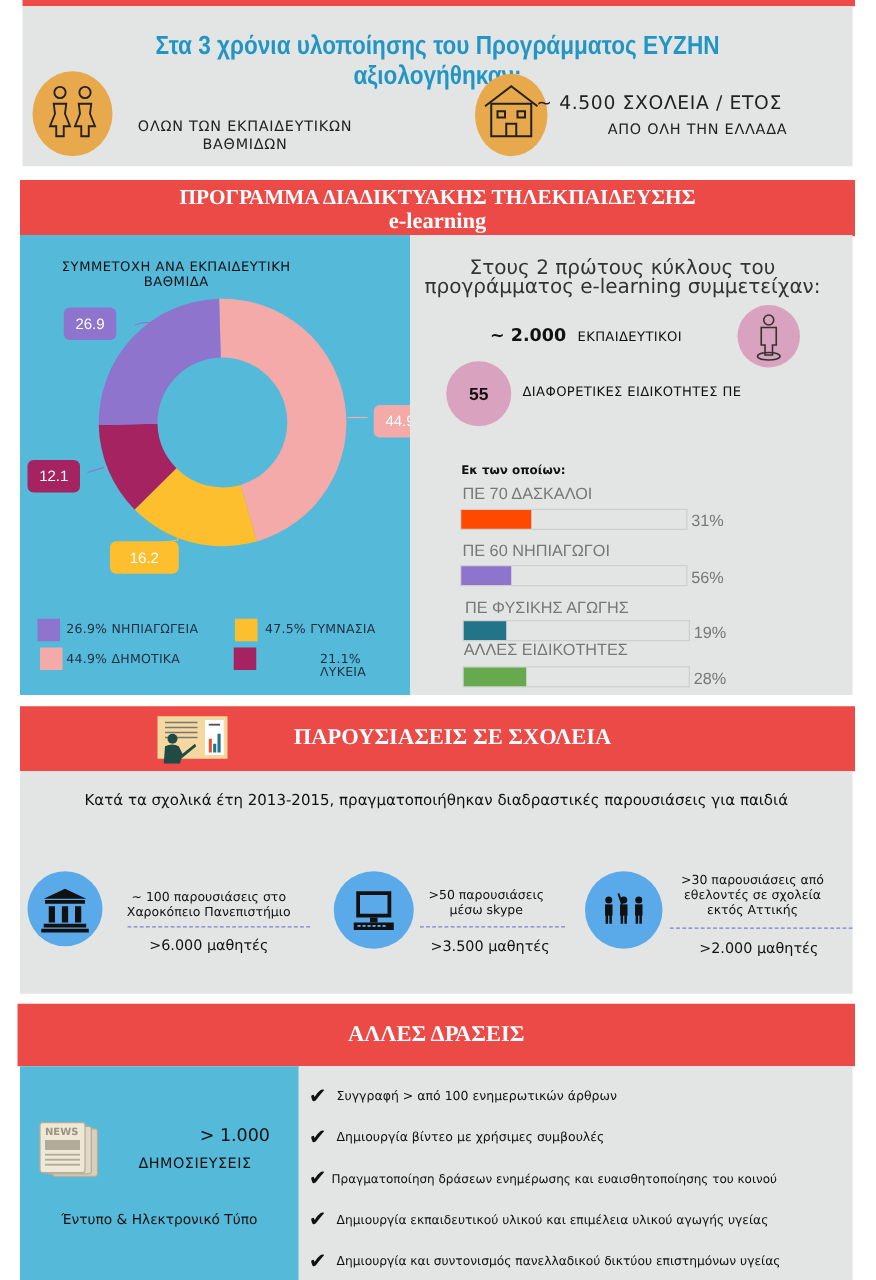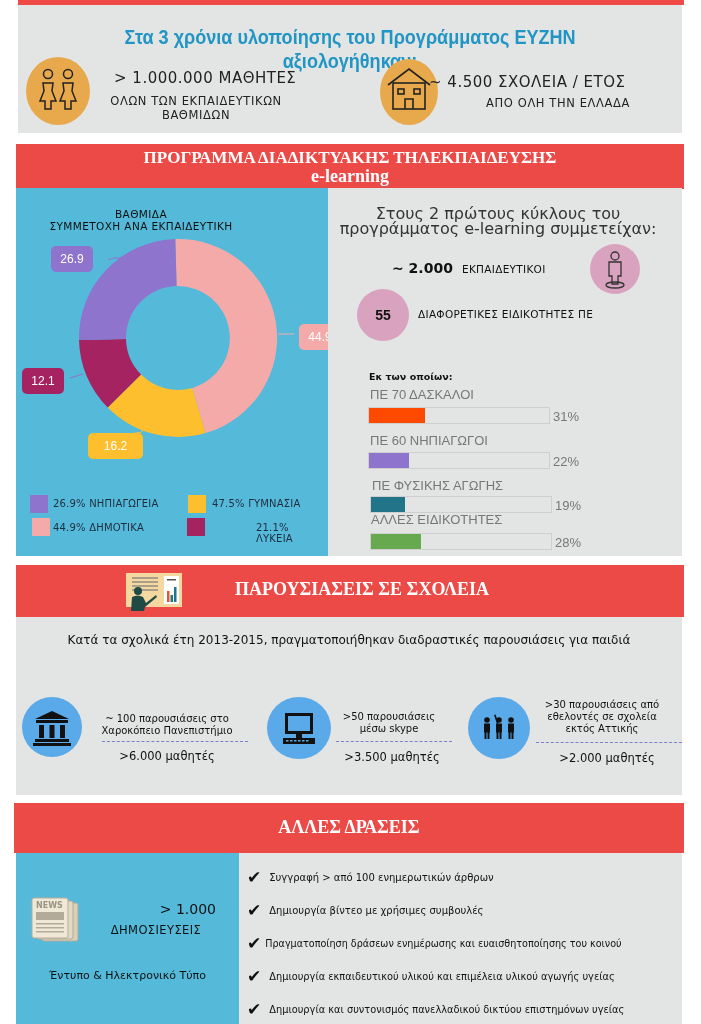--- a/index.html
+++ b/index.html
@@ -67,21 +67,20 @@
   <div class="abs orange-circle" style="left:8px; top:52px; width:64px; height:68px;">
     <svg width="64" height="68" viewBox="0 0 64 68">
       <g fill="none" stroke="#222" stroke-width="1.5">
         <circle cx="22" cy="17" r="4.5"></circle>
         <path d="M17 26 h10 l-1 8 l4 10 h-5 v8 h-6 v-8 h-5 l4 -10 z"></path>
         <circle cx="42" cy="17" r="4.5"></circle>
         <path d="M37 26 h10 l-1 8 l4 10 h-5 v8 h-6 v-8 h-5 l4 -10 z"></path>
       </g>
     </svg>
   </div>
-  <div class="abs stat-main" style="left:96px; top:64px;">&gt; 1.000.000 ΜΑΘΗΤΕΣ</div>
   <div class="abs stat-sub" style="left:78px; top:89px; width:200px;">
     <div>ΟΛΩΝ ΤΩΝ ΕΚΠΑΙΔΕΥΤΙΚΩΝ</div>
     <div>ΒΑΘΜΙΔΩΝ</div>
   </div>
 
   <div class="abs orange-circle" style="left:362px; top:54px; width:58px; height:66px;">
     <svg width="58" height="66" viewBox="0 0 58 66">
       <g fill="none" stroke="#222" stroke-width="1.6">
         <path d="M8 26 L29 10 L50 26"></path>
         <rect x="13" y="24" width="32" height="26"></rect>
@@ -95,22 +94,22 @@
   <div class="abs stat-sub" style="left:440px; top:91px; width:200px;">ΑΠΟ ΟΛΗ ΤΗΝ ΕΛΛΑΔΑ</div>
 </div>
 
 <div class="abs red-banner" style="left:16px; top:144px; width:668px; height:45px; padding-top:5px; font-size:17px; line-height:18px;">
   <div>ΠΡΟΓΡΑΜΜΑ ΔΙΑΔΙΚΤΥΑΚΗΣ ΤΗΛΕΚΠΑΙΔΕΥΣΗΣ</div>
   <div style="font-size:18px;">e-learning</div>
 </div>
 
 <div class="abs el-left">
   <div class="abs" style="left:0; top:20px; width:250px; text-align:center; font-family:'DejaVu Sans',sans-serif; font-size:10.5px; line-height:12px; letter-spacing:0.4px; color:#111;">
+    <div>ΣΥΜΜΕΤΟΧΗ ΑΝΑ ΕΚΠΑΙΔΕΥΤΙΚΗ</div>
     <div>ΒΑΘΜΙΔΑ</div>
-    <div>ΣΥΜΜΕΤΟΧΗ ΑΝΑ ΕΚΠΑΙΔΕΥΤΙΚΗ</div>
   </div>
 
   <svg class="abs" style="left:0; top:0;" width="312" height="368" viewBox="0 0 312 368">
 
     <path fill="#f4aaa9" d="M 159.3 51.0 A 99 99 0 0 1 189.5 245.1 L 176.4 199.9 A 52 52 0 0 0 160.6 98.0 Z"></path>
 
     <path fill="#fdbf2e" d="M 189.5 245.1 A 99 99 0 0 1 91.7 219.6 L 125.1 186.5 A 52 52 0 0 0 176.4 199.9 Z"></path>
 
     <path fill="#a42360" d="M 91.7 219.6 A 99 99 0 0 1 63.0 152.0 L 110.0 151.0 A 52 52 0 0 0 125.1 186.5 Z"></path>
 
@@ -169,21 +168,21 @@
   <div class="abs bar-label" style="left:42px; top:199px;">ΠΕ 70 ΔΑΣΚΑΛΟΙ</div>
   <div class="abs bar-track" style="left:40px; top:219px; width:182px;">
     <div class="bar-fill" style="width:31%; background:#fd4a00;"></div>
   </div>
   <div class="abs bar-pct" style="left:225px; top:221px;">31%</div>
 
   <div class="abs bar-label" style="left:42px; top:245px;">ΠΕ 60 ΝΗΠΙΑΓΩΓΟΙ</div>
   <div class="abs bar-track" style="left:40px; top:264px; width:182px;">
     <div class="bar-fill" style="width:22%; background:#8e74cd;"></div>
   </div>
-  <div class="abs bar-pct" style="left:225px; top:266px;">22%</div>
+  <div class="abs bar-pct" style="left:225px; top:266px;">56%</div>
 
   <div class="abs bar-label" style="left:44px; top:290px;">ΠΕ ΦΥΣΙΚΗΣ ΑΓΩΓΗΣ</div>
   <div class="abs bar-track" style="left:42px; top:308px; width:182px;">
     <div class="bar-fill" style="width:19%; background:#227488;"></div>
   </div>
   <div class="abs bar-pct" style="left:227px; top:310px;">19%</div>
 
   <div class="abs bar-label" style="left:43px; top:324px;">ΑΛΛΕΣ ΕΙΔΙΚΟΤΗΤΕΣ</div>
   <div class="abs bar-track" style="left:42px; top:345px; width:182px;">
     <div class="bar-fill" style="width:28%; background:#66a94e;"></div>

